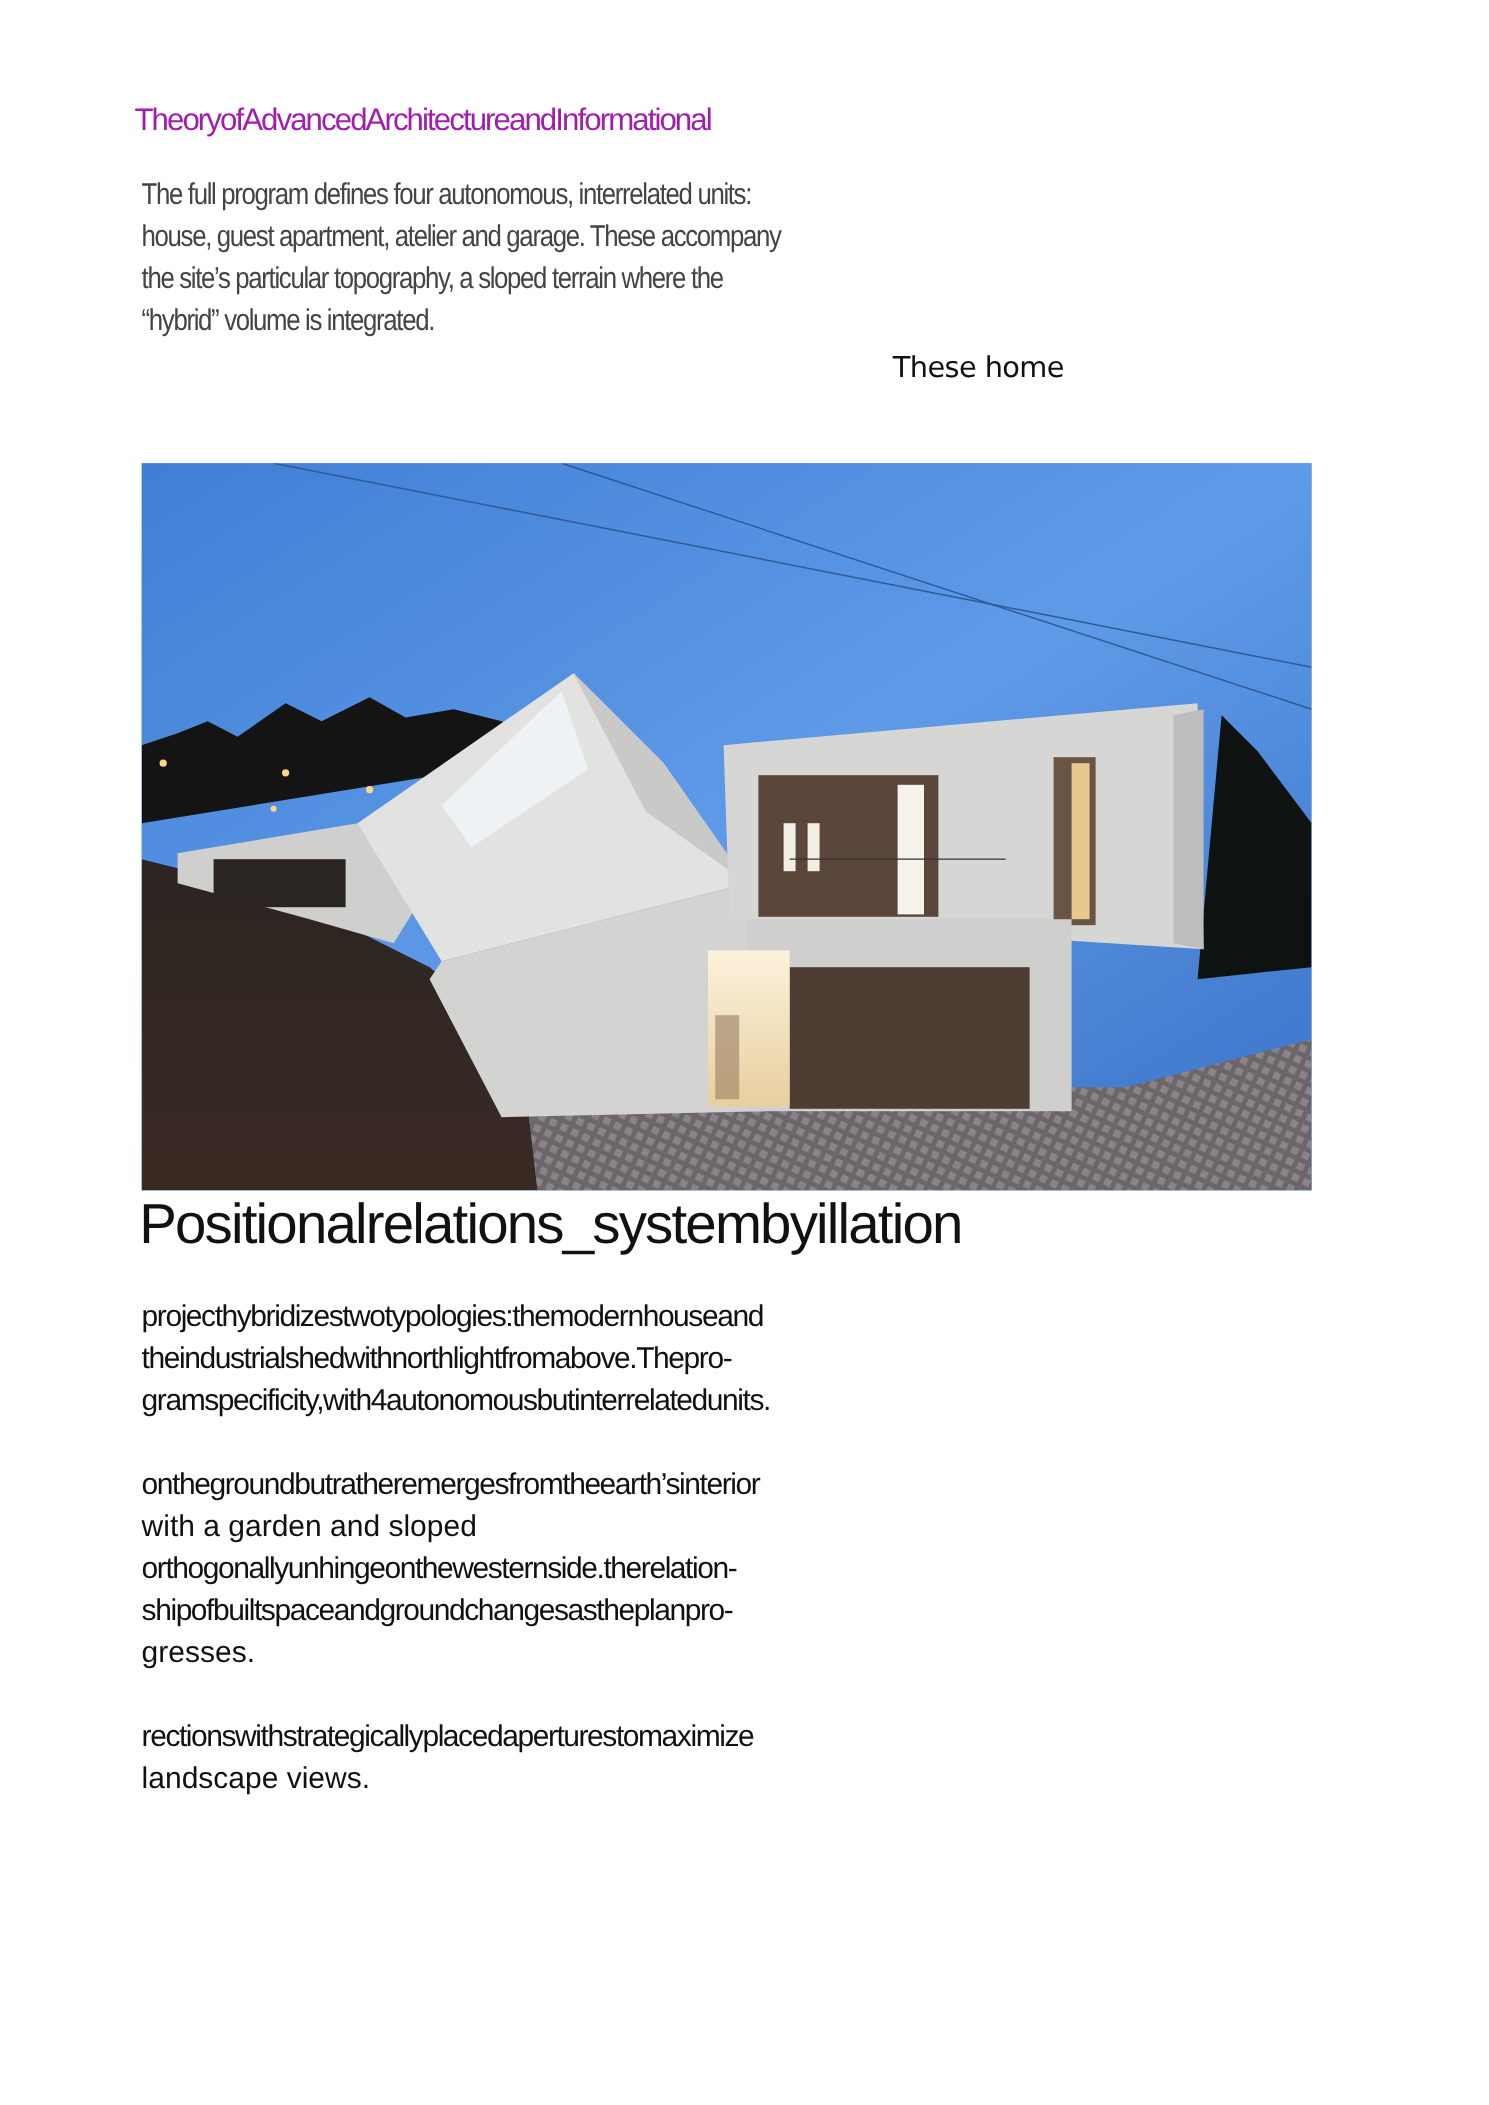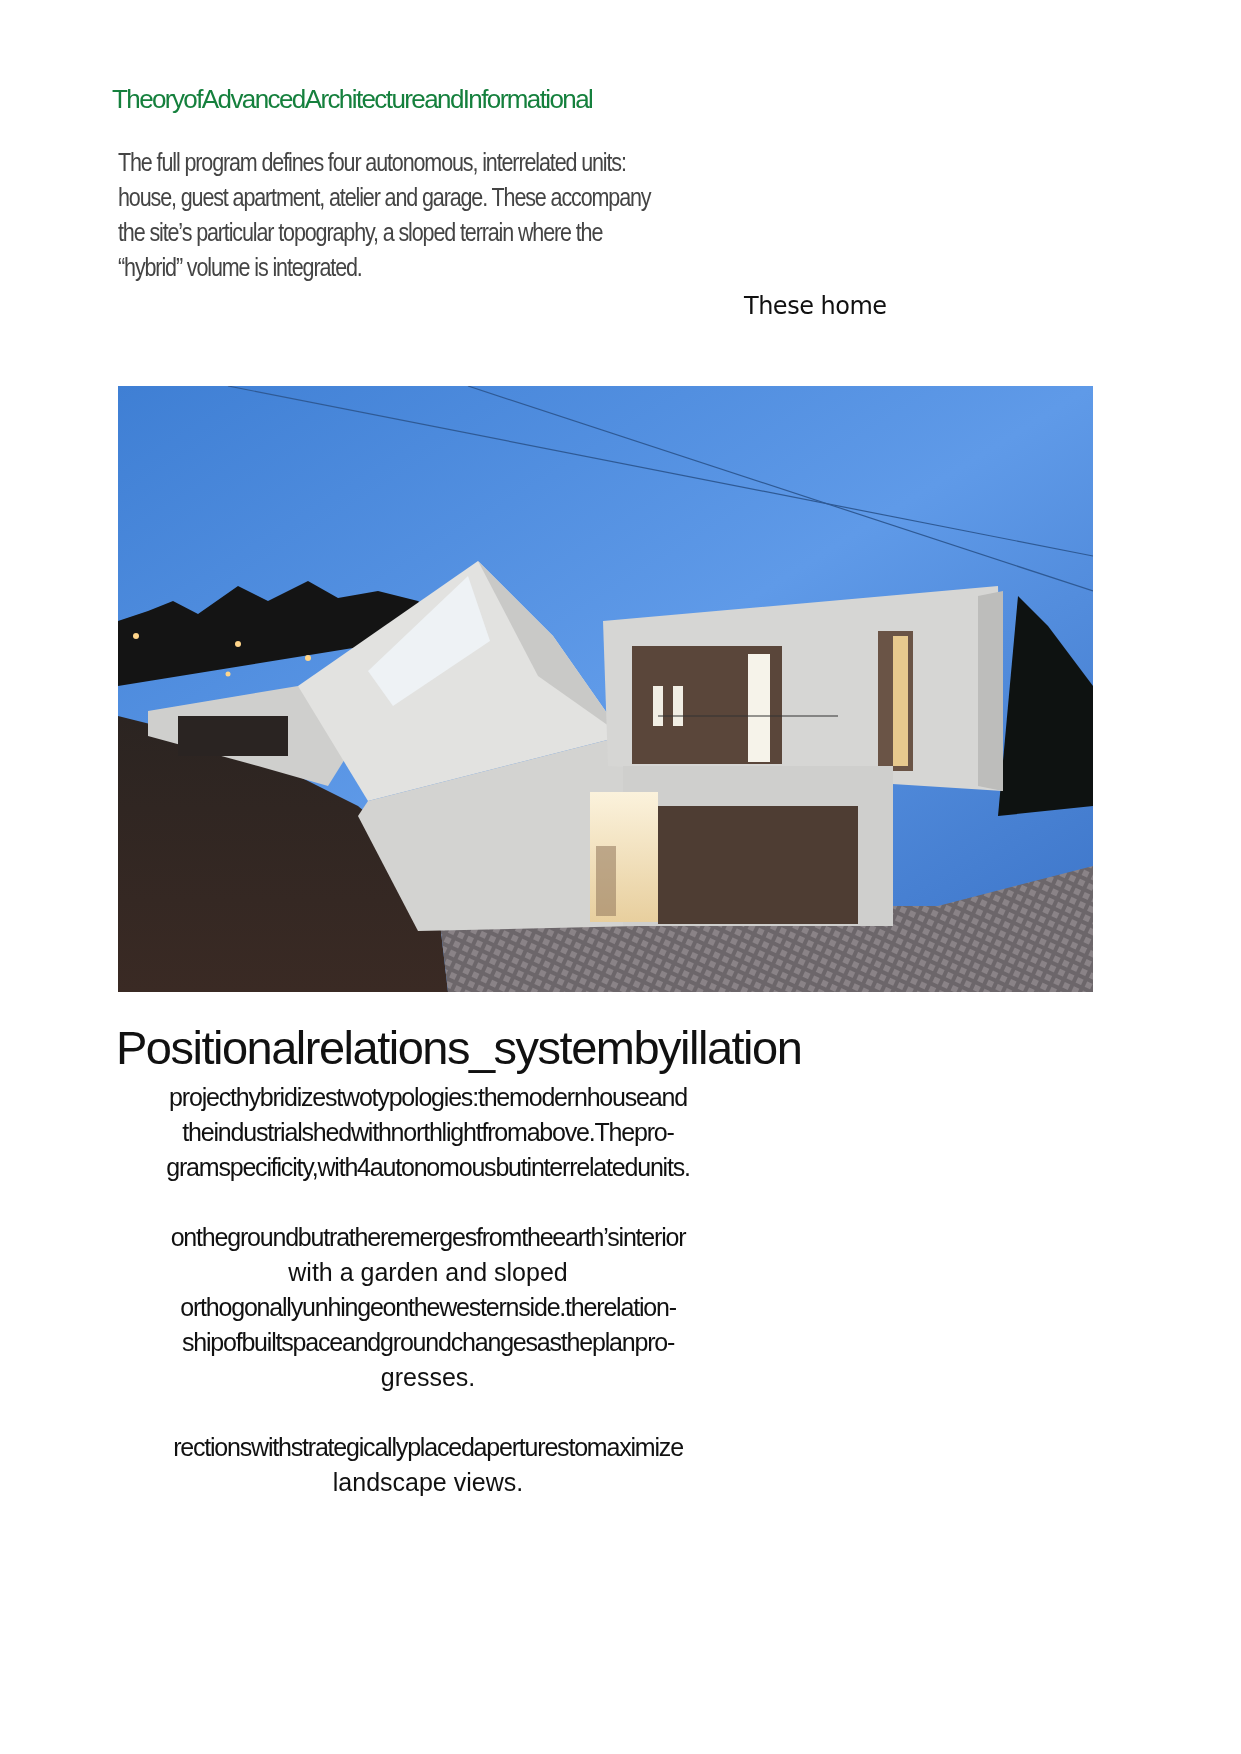--- a/index.html
+++ b/index.html
@@ -1,24 +1,24 @@
 <!DOCTYPE html>
 <html><head>
 <meta charset="utf-8">
 <style>
   html, body { margin:0; padding:0; background:#ffffff; }
   body { width:1241px; height:1754px; position:relative; overflow:hidden; color:#111; }
   .abs { position:absolute; }
-  .title-top { left:112px; top:84px; font-family:"Liberation Sans", sans-serif; font-size:26px; letter-spacing:-1.6px; color:#15803d; white-space:nowrap; }
+  .title-top { left:112px; top:84px; font-family:"Liberation Sans", sans-serif; font-size:26px; letter-spacing:-1.6px; color:#a21caf; white-space:nowrap; }
   .intro { left:118px; top:145px; width:620px; font-family:"Liberation Sans", sans-serif; font-size:25px; line-height:35px; color:#444; letter-spacing:-1.3px; transform:scaleX(0.86); transform-origin:left top; width:720px; }
   .intro p { margin:0; }
   .caption { left:744px; top:292px; font-family:"DejaVu Sans", sans-serif; font-size:24px; color:#111; letter-spacing:-0.5px; }
   .photo { left:118px; top:386px; width:975px; height:606px; overflow:hidden; background:#4a86d8; }
-  .heading { left:116px; top:992px; font-family:"Liberation Sans", sans-serif; font-size:47px; letter-spacing:-1.5px; color:#111; white-space:nowrap;margin-top:28px; }
-  .body-text { left:118px; top:1080px; width:620px; font-family:"Liberation Sans", sans-serif; font-size:25px; line-height:35px; color:#111;text-align:center; }
+  .heading { left:116px; top:992px; font-family:"Liberation Sans", sans-serif; font-size:47px; letter-spacing:-1.5px; color:#111; white-space:nowrap; }
+  .body-text { left:118px; top:1080px; width:620px; font-family:"Liberation Sans", sans-serif; font-size:25px; line-height:35px; color:#111; }
   .body-text .para { margin:0 0 35px 0; }
   .body-text .line { display:block; white-space:nowrap; }
   .tight { letter-spacing:-1.2px; }
 </style>
 </head>
 <body>
 
 <div class="abs title-top">TheoryofAdvancedArchitectureandInformational</div>
 
 <div class="abs intro">

